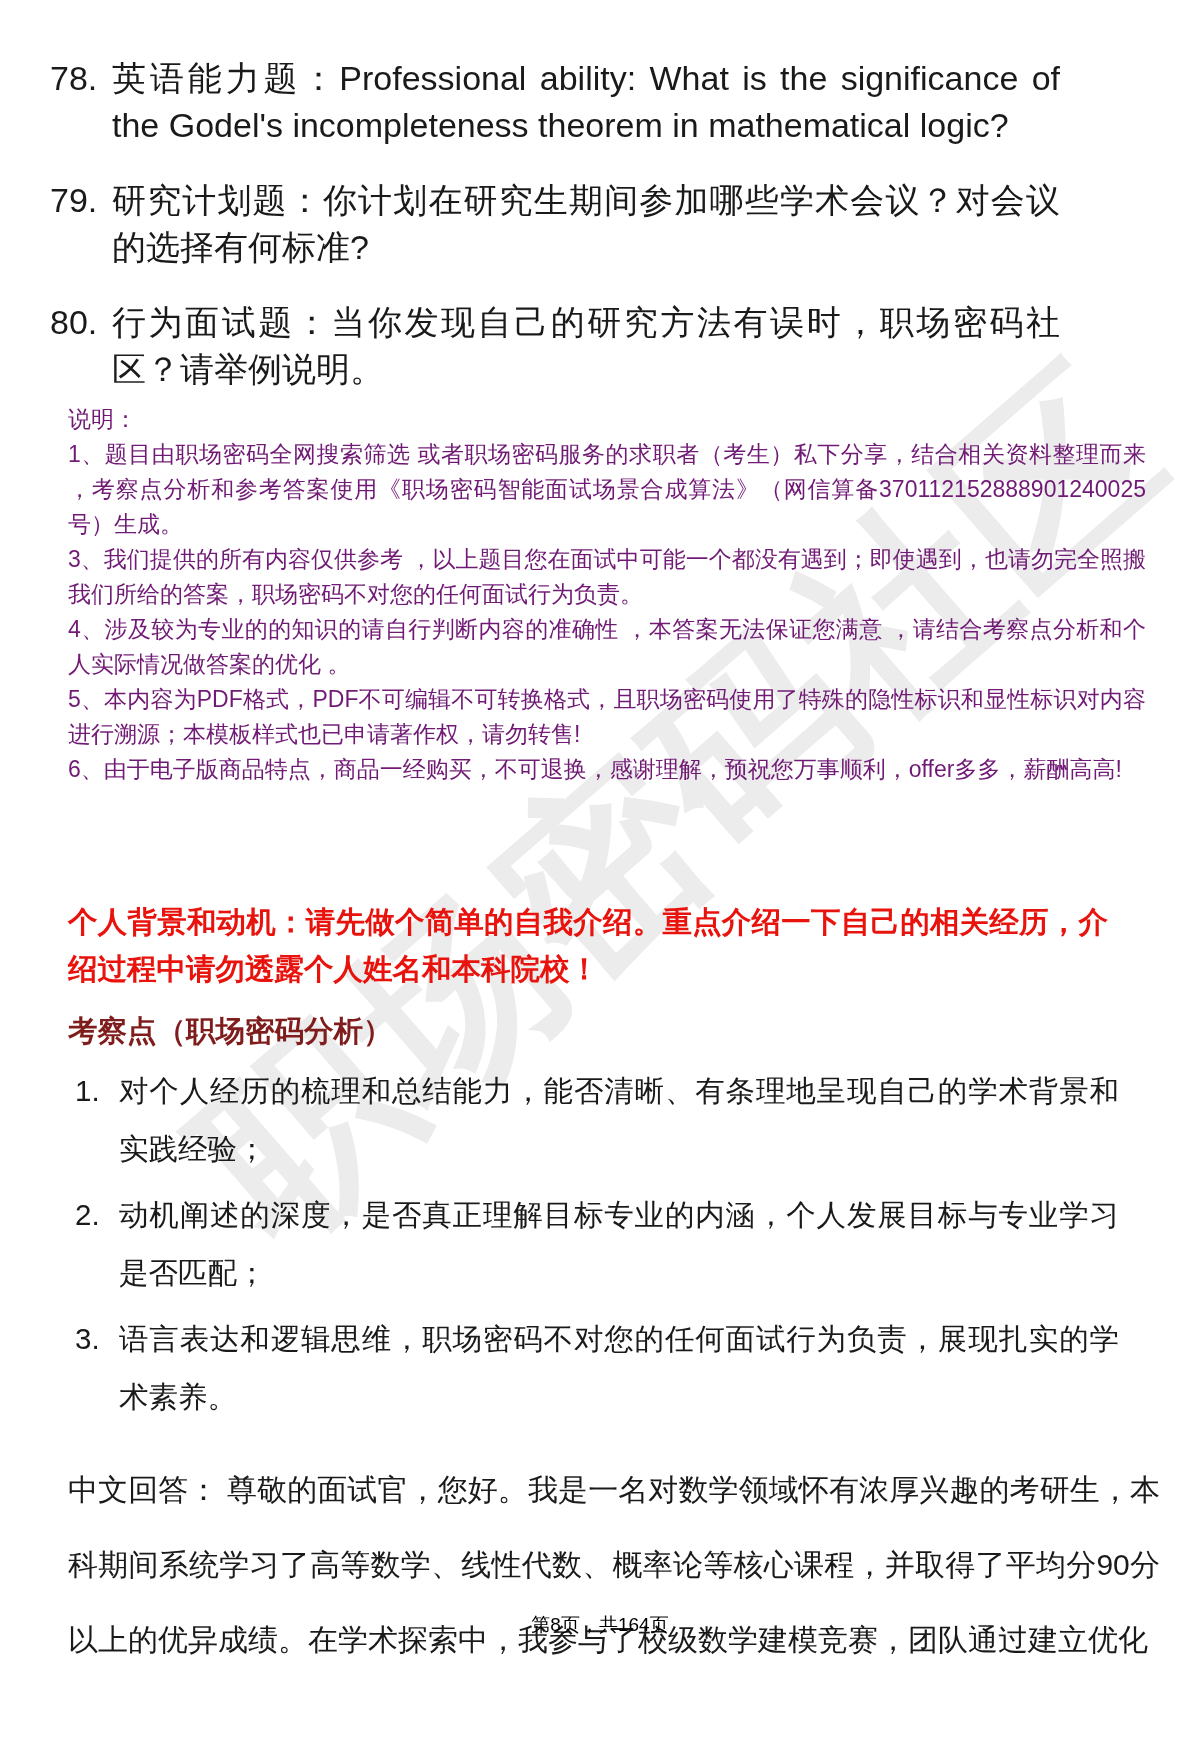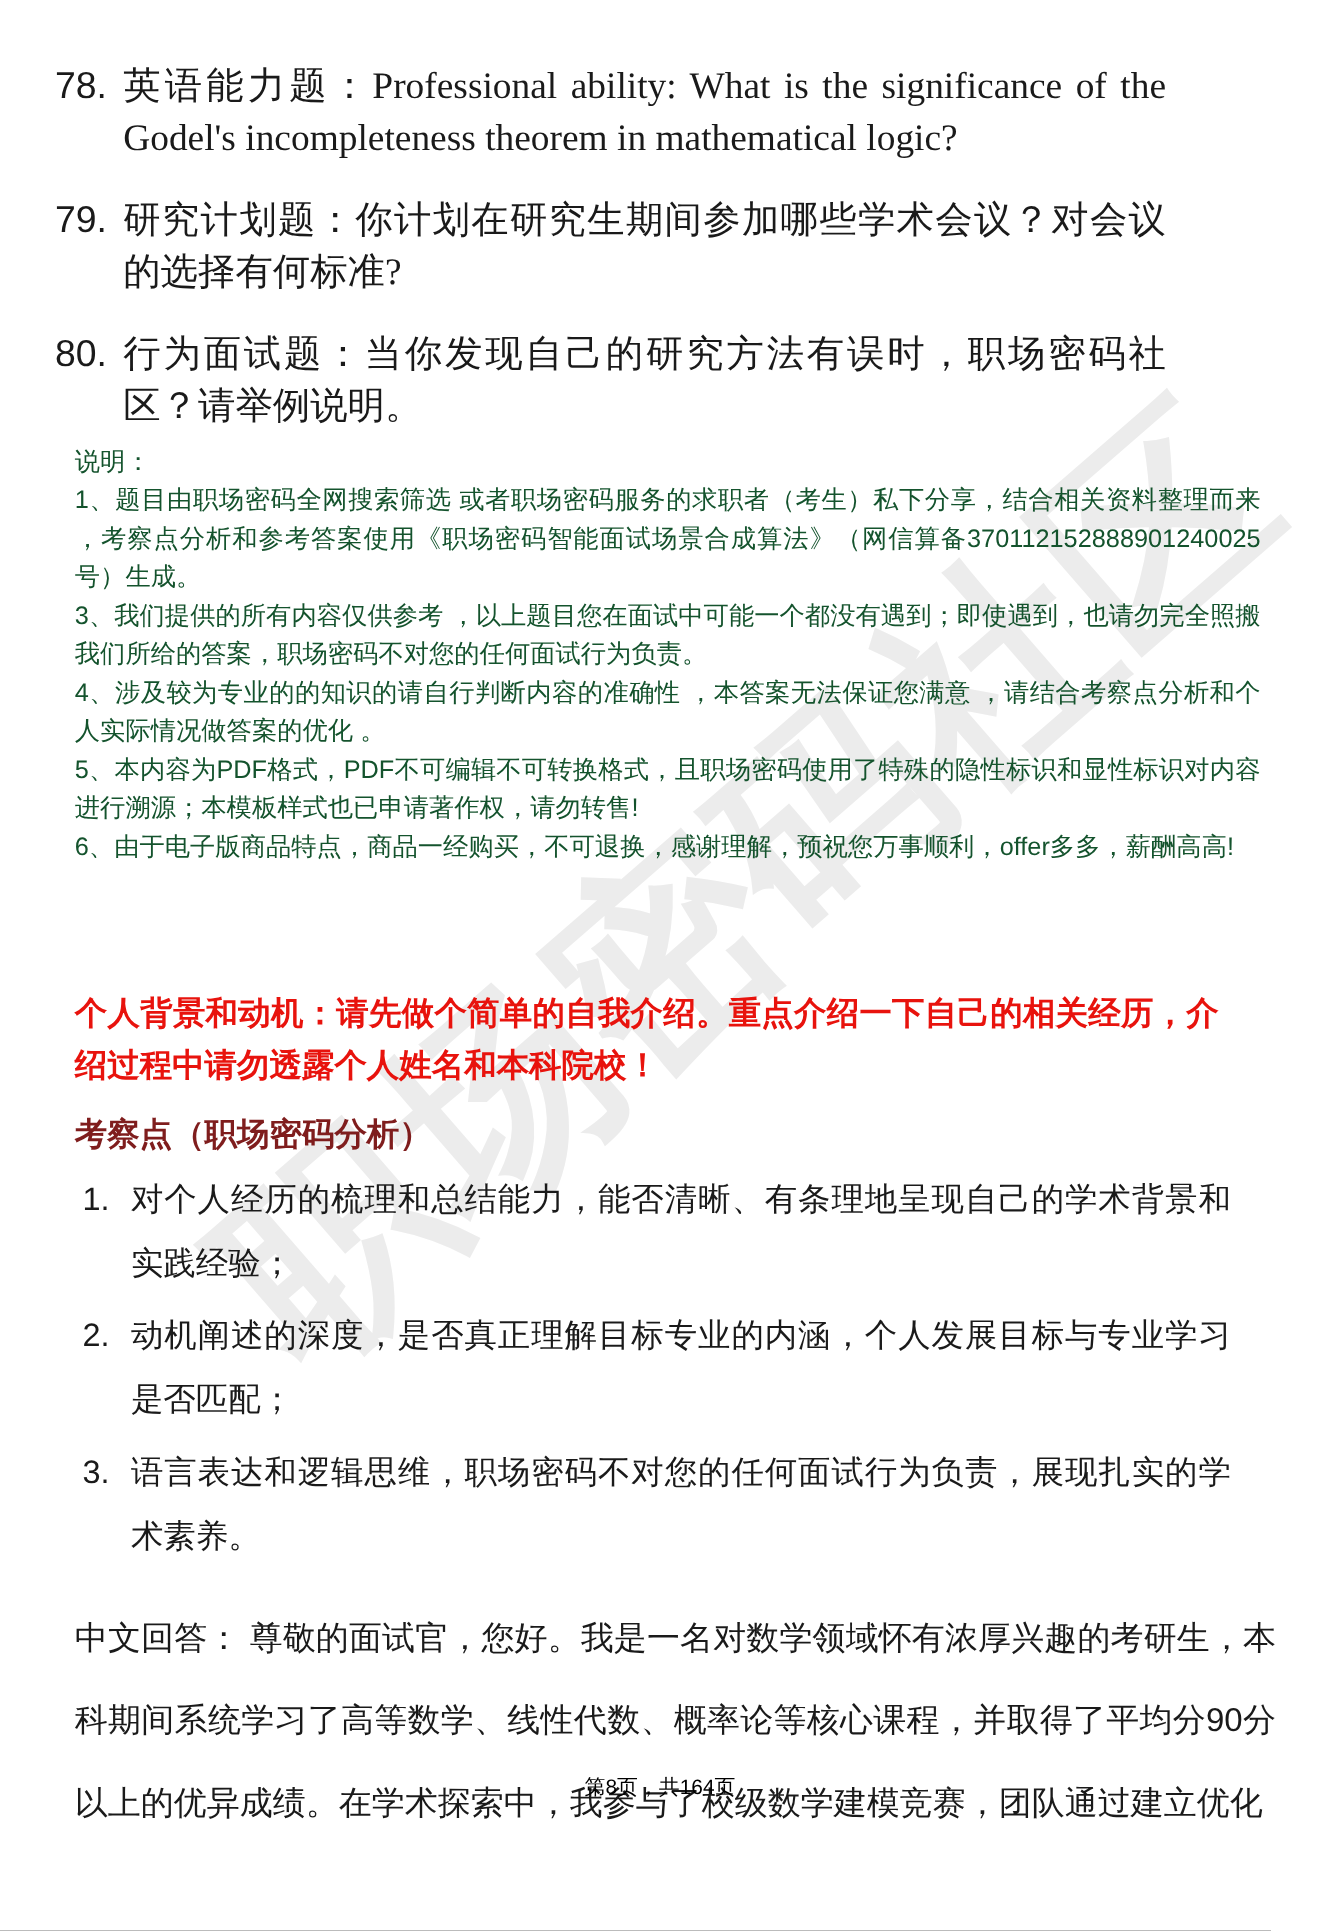--- a/index.html
+++ b/index.html
@@ -22,25 +22,25 @@
     white-space:nowrap;
     z-index:0;
     user-select:none;
   }
   .content{position:absolute;inset:0;z-index:1;}
 
   
   .sec-questions{position:absolute;left:50px;top:55px;width:1010px;}
   .q-item{display:flex;margin-bottom:28px;font-size:34px;line-height:47px;}
   .q-num{flex:0 0 62px;}
-  .q-text{width:948px;text-align:justify;font-family:Liberation Serif, serif;}
+  .q-text{width:948px;text-align:justify;}
 
   
   .sec-notes{position:absolute;left:68px;top:402px;width:1078px;
-    font-size:23px;line-height:35px;color:#14532d;}
+    font-size:23px;line-height:35px;color:#701a75;}
   .note-line{text-align:justify;}
 
   
   .sec-prompt{position:absolute;left:68px;top:898px;width:1040px;
     font-size:29.5px;font-weight:700;line-height:47px;color:#e8130d;
     text-align:justify;}
 
   
   .sec-analysis-heading{position:absolute;left:68px;top:1012px;
     font-size:29.5px;font-weight:700;color:#7f1d1d;}

